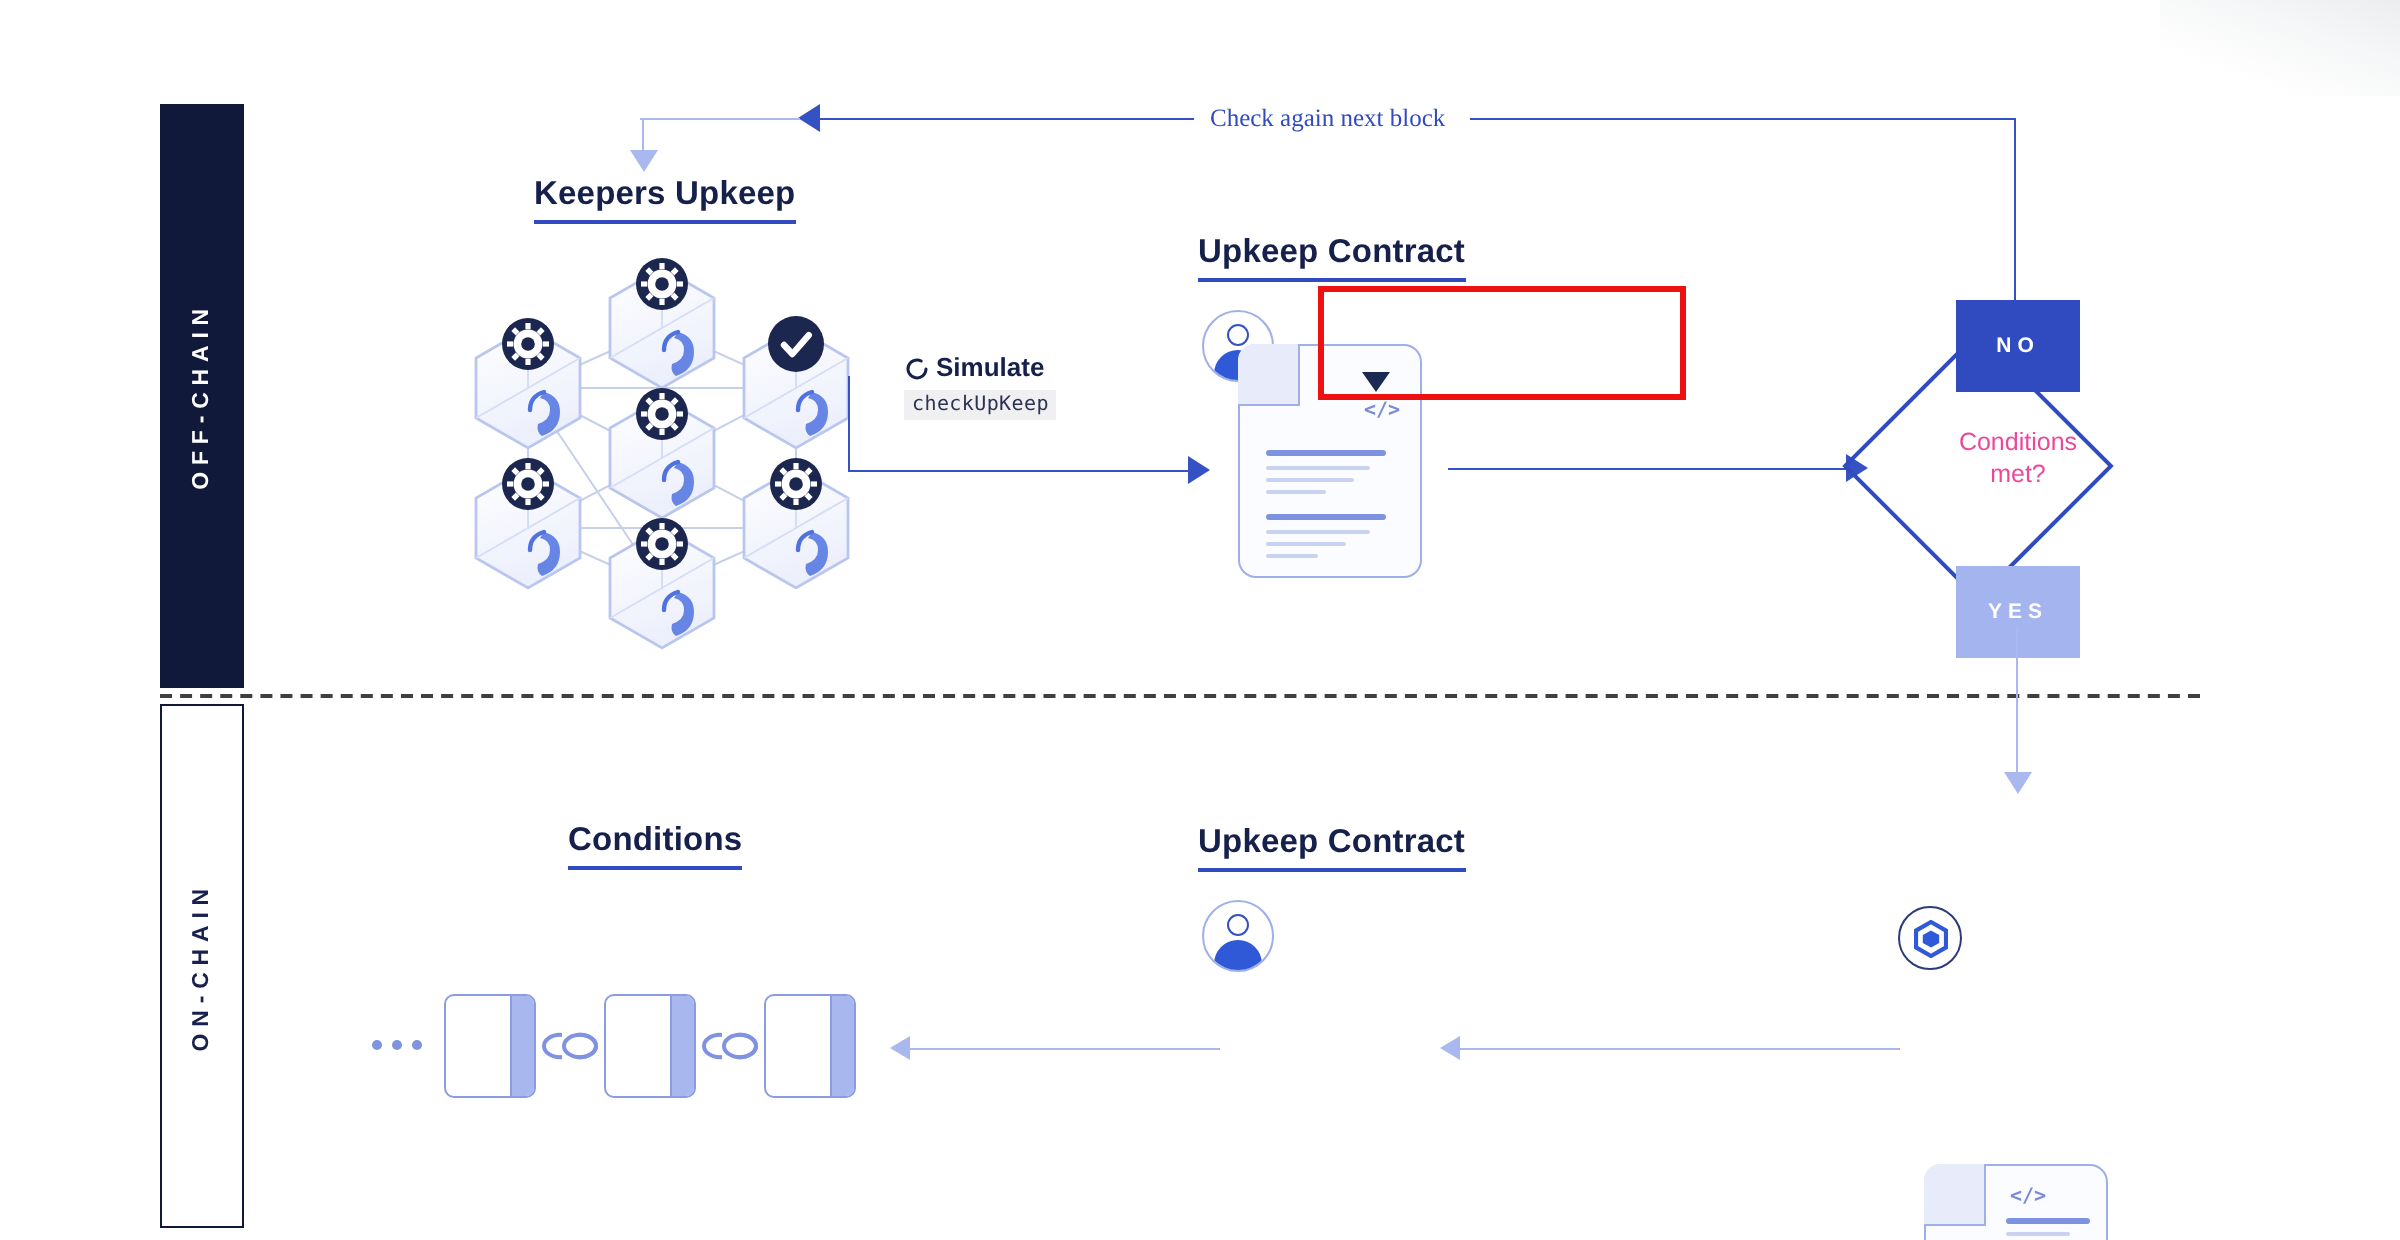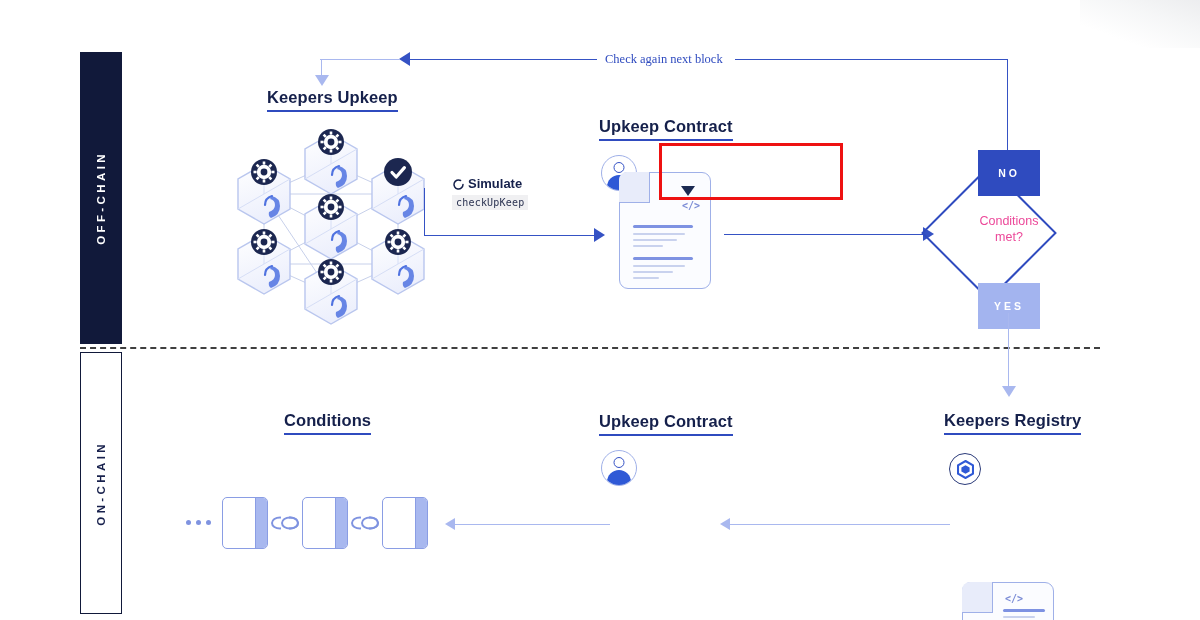--- a/index.html
+++ b/index.html
@@ -461,21 +461,20 @@
   <div class="abs" id="diamond-text">
     <div>Conditions</div>
     <div>met?</div>
   </div>
   <div class="abs branch-chip" id="chip-no">NO</div>
   <div class="abs branch-chip" id="chip-yes">YES</div>
 
   <div class="abs vline c-light" style="left:1008px; top:313px; height:75px;"></div>
   <div class="abs arrow-head ah-down-light" style="left:1002px; top:386px;"></div>
 
-  <div class="abs sec-title" style="left:944px; top:411px;">Keepers Registry</div>
 
   <div class="abs cl-badge" style="left:949px; top:453px;">
     <svg width="17" height="19" viewBox="0 0 17 19">
       <polygon points="8.5,1 16,5.3 16,13.7 8.5,18 1,13.7 1,5.3" fill="none" stroke="#2f59d6" stroke-width="2.1"></polygon>
       <polygon points="8.5,5.2 12.6,7.5 12.6,11.5 8.5,13.8 4.4,11.5 4.4,7.5" fill="#2f59d6"></polygon>
     </svg>
   </div>
 
   <div class="abs doc" style="left:962px; top:465px; width:92px; height:117px;">
     <span class="doc-fold"></span>

